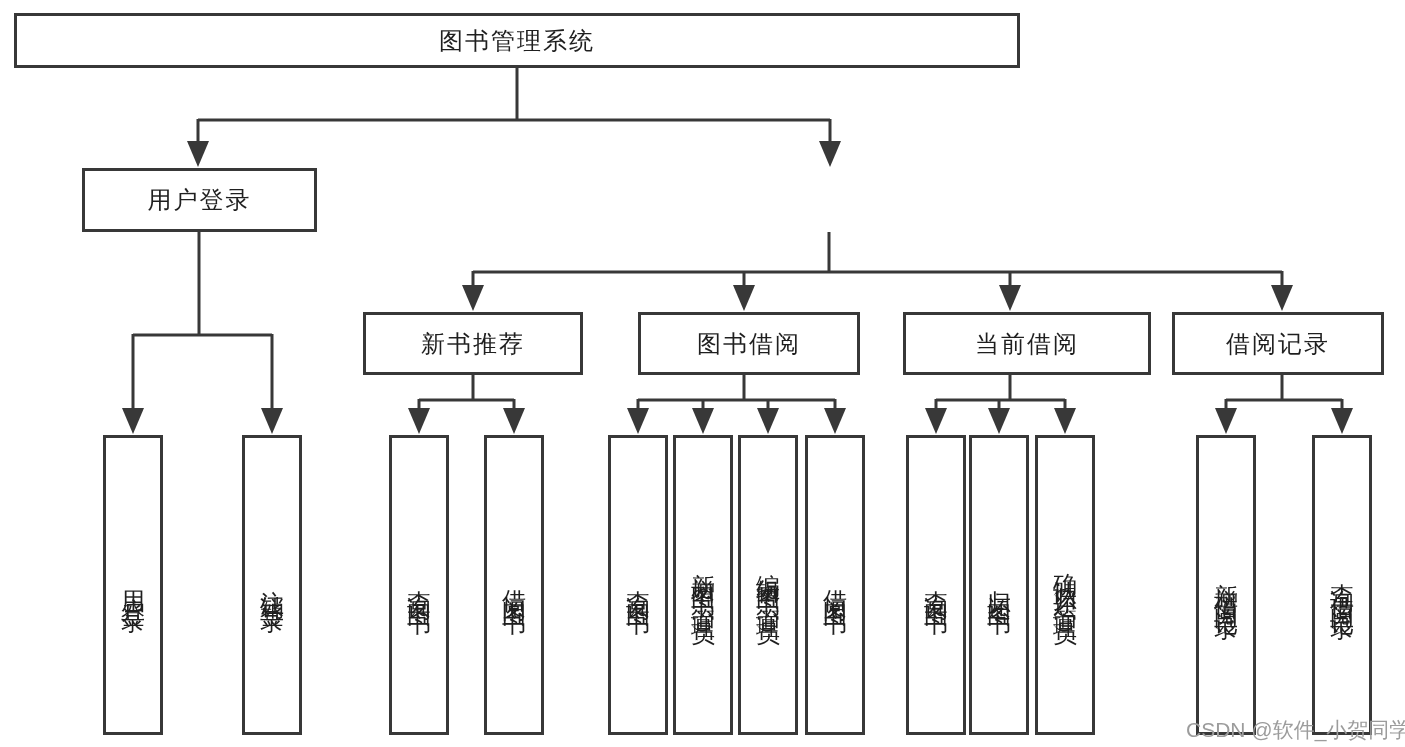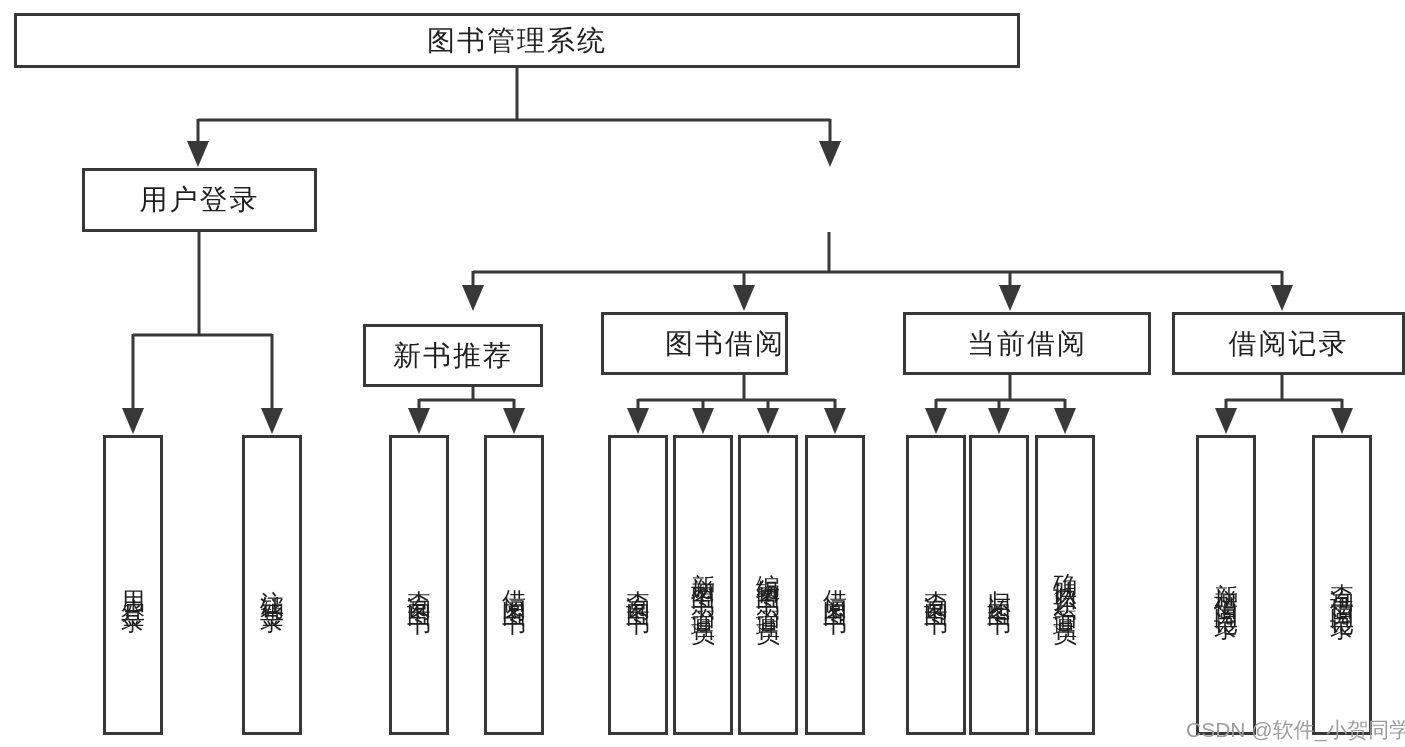--- a/index.html
+++ b/index.html
@@ -21,21 +21,21 @@
     position: absolute;
     box-sizing: border-box;
     background: #ffffff;
     border: 3px solid #383838;
     display: flex;
     align-items: center;
     justify-content: center;
     z-index: 1;
   }
   .hlabel {
-    font-size: 28px;
+    font-size: 24px;
     letter-spacing: 2px;
     white-space: nowrap;
   }
   .vlabel {
     writing-mode: vertical-rl;
     text-orientation: mixed;
     font-size: 24px;
     letter-spacing: 7px;
     line-height: 1;
     white-space: nowrap;
@@ -102,30 +102,30 @@
   </svg>
 
   <div class="node" style="left:14px; top:13px; width:1006px; height:55px;">
     <span class="hlabel">图书管理系统</span>
   </div>
 
   <div class="node lvl2" style="left:82px; width:235px;">
     <span class="hlabel">用户登录</span>
   </div>
 
-  <div class="node lvl3" style="left:363px; width:180px;margin-top:12px;">
+  <div class="node lvl3" style="left:363px; width:220px;">
     <span class="hlabel">新书推荐</span>
   </div>
-  <div class="node lvl3" style="left:601px; width:187px;justify-content:flex-end;">
+  <div class="node lvl3" style="left:638px; width:222px;">
     <span class="hlabel">图书借阅</span>
   </div>
   <div class="node lvl3" style="left:903px; width:248px;">
     <span class="hlabel">当前借阅</span>
   </div>
-  <div class="node lvl3" style="left:1172px; width:233px;">
+  <div class="node lvl3" style="left:1172px; width:212px;">
     <span class="hlabel">借阅记录</span>
   </div>
 
   <div class="node vcol" style="left:103px;">
     <span class="vlabel">用户登录</span>
   </div>
   <div class="node vcol" style="left:242px;">
     <span class="vlabel">注销登录</span>
   </div>
 

